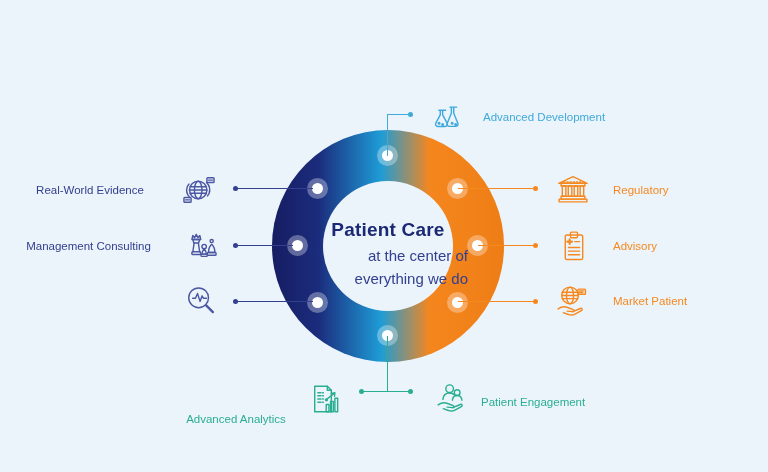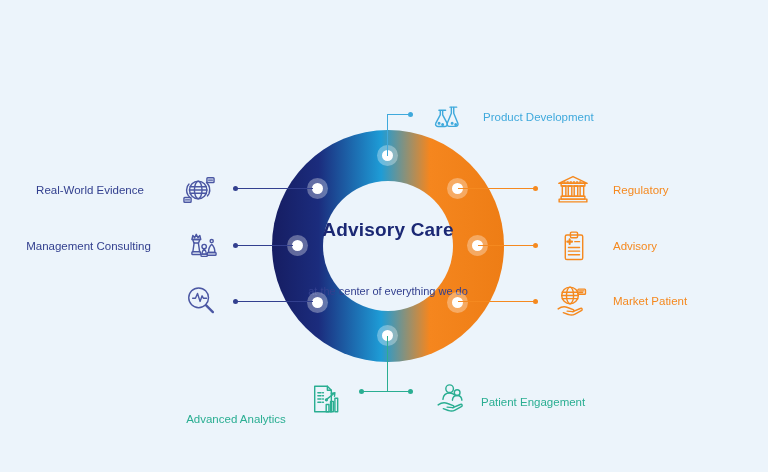--- a/index.html
+++ b/index.html
@@ -9,22 +9,22 @@
   
   .ring{position:absolute;left:272px;top:130px;width:232px;height:232px;border-radius:50%;
         background:linear-gradient(90deg,var(--ring-navy,#161D62) 0%,#1B2C7D 20%,var(--ring-blue,#1E9CD6) 47%,var(--ring-orange,#F5861E) 68%,#EE7D15 100%);}
   .ring-hole{position:absolute;left:51px;top:51px;width:130px;height:130px;border-radius:50%;background:var(--bg,#ECF4FB);}
   .ring-dot{position:absolute;width:11px;height:11px;border-radius:50%;background:#fff;
             box-shadow:0 0 0 5px rgba(255,255,255,0.32);}
 
   
   .center-title{position:absolute;left:288px;top:219px;width:200px;text-align:center;
                 font-size:19px;font-weight:bold;color:var(--navy-dark,#1B2874);letter-spacing:.2px;}
-  .center-sub{position:absolute;left:308px;top:245px;width:160px;text-align:center;
-              font-size:11px;line-height:1.5;color:var(--navy,#33408F);margin-top:38px;}
+  .center-sub{position:absolute;left:308px;top:245px;width:160px;text-align:right;
+              font-size:15px;line-height:1.5;color:var(--navy,#33408F);}
 
   
   .hline,.vline{position:absolute;}
   .hline{height:1px;}
   .vline{width:1px;}
   .c-navy{background:var(--navy,#33408F);}
   .c-orange{background:var(--orange,#F5891F);}
   .c-blue{background:var(--lblue,#3FA9DC);}
   .c-teal{background:var(--teal,#2AAE92);}
   .conn-dot{position:absolute;width:5px;height:5px;border-radius:50%;}
@@ -52,21 +52,21 @@
 </style>
 </head>
 <body>
 
 <div class="stage">
 
   <div class="ring">
     <div class="ring-hole"></div>
   </div>
 
-  <div class="center-title">Advisory Care</div>
+  <div class="center-title">Patient Care</div>
   <div class="center-sub">at the center of everything we do</div>
 
   <div class="ring-dot" style="left:382px;top:150px"></div>
   <div class="ring-dot" style="left:312px;top:183px"></div>
   <div class="ring-dot" style="left:292px;top:240px"></div>
   <div class="ring-dot" style="left:312px;top:297px"></div>
   <div class="ring-dot" style="left:382px;top:330px"></div>
   <div class="ring-dot" style="left:452px;top:183px"></div>
   <div class="ring-dot" style="left:472px;top:240px"></div>
   <div class="ring-dot" style="left:452px;top:297px"></div>
@@ -176,21 +176,21 @@
       <path d="M15.5 13.5v5.2l-5.6 10.6c-1 2 .3 4.2 2.5 4.2h9.2c2.2 0 3.5-2.2 2.5-4.2l-5.6-10.6v-5.2"></path>
       <path d="M13.8 13h8.4"></path>
       <path d="M29.5 9.5v7.2l-5.2 12.6c-.8 2 .5 4 2.6 4h8.2c2.1 0 3.4-2 2.6-4L32.5 16.7V9.5"></path>
       <path d="M27.8 9h8.4"></path>
       <circle cx="14" cy="29.5" r="1"></circle>
         <circle cx="18.5" cy="31" r="1"></circle>
       <circle cx="30.5" cy="29.5" r="1"></circle>
         <circle cx="35" cy="31" r="1"></circle>
     </svg>
   </div>
-  <div class="label t-blue" style="left:483px;top:111px">Product Development</div>
+  <div class="label t-blue" style="left:483px;top:111px">Advanced Development</div>
 
   <div class="label t-teal ra" style="left:182px;top:413px;width:108px">Advanced Analytics</div>
   <div class="icon i-teal" style="left:306px;top:380px">
     <svg viewBox="0 0 48 48">
       <path d="M11 8h16l5 5v27H11z"></path>
       <path d="M27 8v5h5"></path>
       <path d="M15 16h7M15 20h7M15 24h7M15 28h7" stroke-dasharray="4 2"></path>
       <rect x="25.5" y="31" width="3.5" height="9"></rect>
       <rect x="31" y="27" width="3.5" height="13"></rect>
       <rect x="36.5" y="23" width="3.5" height="17"></rect>

